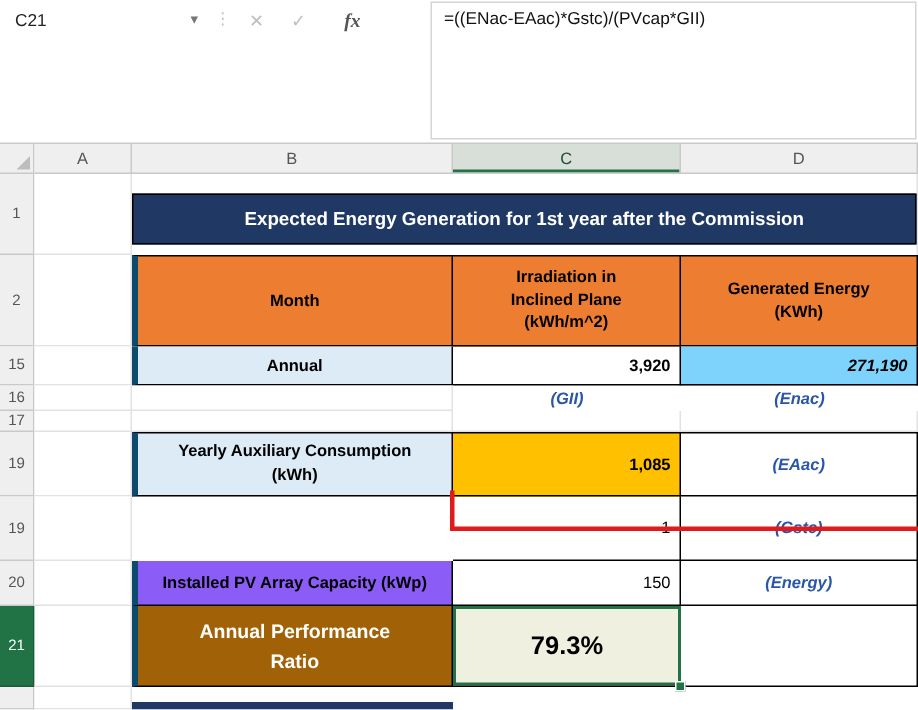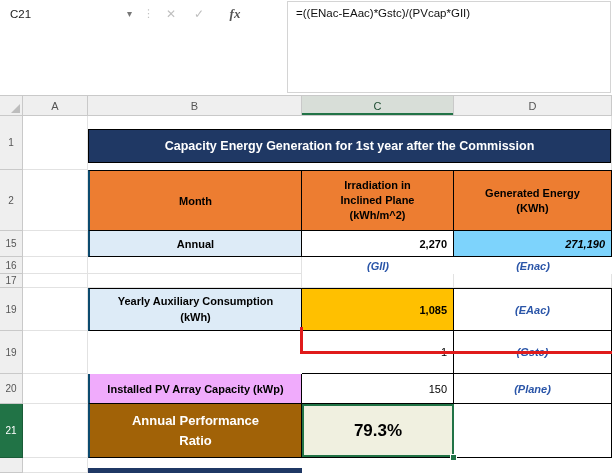--- a/index.html
+++ b/index.html
@@ -26,27 +26,27 @@
   .chead { background: #EFEFEF; border-right: 1px solid #C9C9C9; border-bottom: 1px solid #C9C9C9; color: #555; font-size: 11px; }
   .rhead { background: #EFEFEF; border-right: 1px solid #C9C9C9; border-bottom: 1px solid #C9C9C9; color: #555; font-size: 10px; }
   .selcol { background: #D8DED8; box-shadow: inset 0 -2px 0 #217346; color: #1E4D33; }
   .selrow { background: #217346; color: #fff; border-color: #1A5C38; }
   .corner { position: relative; }
   .tri { position: absolute; right: 2px; bottom: 2px; width: 0; height: 0; border-left: 9px solid transparent; border-bottom: 9px solid #BDBDBD; }
   .gl { border-right: 1px solid #E2E2E2; border-bottom: 1px solid #E2E2E2; background: #fff; }
 
   
   .bt { border-top: 1px solid #000; } .bb { border-bottom: 1px solid #000; }
-  .bl { border-left: 2px solid #0c4a6e; } .br { border-right: 1px solid #000; }
+  .bl { border-left: 4px solid #0c4a6e; } .br { border-right: 1px solid #000; }
 
   
   .orange { background: #ED7D31; }
   .blue   { background: #DDEBF7; }
   .tan    { background: #C9BE78; }
-  .green  { background: #f0abfc; }
+  .green  { background: #8b5cf6; }
   .amber  { background: #FFC000; }
   .yellow { background: #7dd3fc; }
   .navy2  { background: #a16207; }
 
   .bold { font-weight: bold; }
   .italic { font-style: italic; }
   .num { justify-content: flex-end; padding-right: 6px; }
   .tag { color: #2A55A8; font-weight: bold; font-style: italic; font-size: 11px; }
   .w100 { display: inline-block; width: 104px; line-height: 1.35; }
   .w110 { display: inline-block; width: 118px; line-height: 1.35; }
@@ -114,34 +114,34 @@
     <div class="cell gl" style="grid-area:5/2"></div>
     <div class="cell gl" style="grid-area:6/2"></div>
     <div class="cell gl" style="grid-area:7/2"></div>
     <div class="cell gl" style="grid-area:8/2"></div>
     <div class="cell gl" style="grid-area:9/2"></div>
     <div class="cell gl" style="grid-area:10/2"></div>
     <div class="cell gl" style="grid-area:11/2"></div>
 
     <div class="cell titlewrap" style="grid-area:2/3/3/6">
       <div class="titlebar">
-        <span>Capacity Energy Generation for 1st year after the Commission</span>
+        <span>Expected Energy Generation for 1st year after the Commission</span>
       </div>
     </div>
 
     <div class="cell orange bold bt bl br bb" style="grid-area:3/3">Month</div>
     <div class="cell orange bold bt br bb" style="grid-area:3/4">
       <span class="w100">Irradiation in Inclined Plane (kWh/m^2)</span>
     </div>
     <div class="cell blue bold bl br bb" style="grid-area:4/3">Annual</div>
 
     <div class="cell orange bold bt br bb" style="grid-area:3/5">
       <span class="w110">Generated Energy (KWh)</span>
     </div>
-    <div class="cell num bold br bb" style="grid-area:4/4">2,270</div>
+    <div class="cell num bold br bb" style="grid-area:4/4">3,920</div>
     <div class="cell yellow num bold italic br bb" style="grid-area:4/5">271,190</div>
 
     <div class="cell gl" style="grid-area:5/3"></div>
     <div class="cell tag" style="grid-area:5/4">(GII)</div>
     <div class="cell tag" style="grid-area:5/5">(Enac)</div>
 
     <div class="cell gl" style="grid-area:6/3"></div>
     <div class="cell gl" style="grid-area:6/4"></div>
     <div class="cell gl" style="grid-area:6/5"></div>
 
@@ -149,21 +149,21 @@
       <span class="w180">Yearly Auxiliary Consumption (kWh)</span>
     </div>
     <div class="cell amber num bold bt br bb" style="grid-area:7/4">1,085</div>
     <div class="cell tag bt br bb" style="grid-area:7/5">(EAac)</div>
 
     <div class="cell num br bb" style="grid-area:8/4">1</div>
     <div class="cell tag br bb" style="grid-area:8/5">(Gstc)</div>
 
     <div class="cell green bold bl br bb" style="grid-area:9/3">Installed PV Array Capacity (kWp)</div>
     <div class="cell num br bb" style="grid-area:9/4">150</div>
-    <div class="cell tag br bb" style="grid-area:9/5">(Plane)</div>
+    <div class="cell tag br bb" style="grid-area:9/5">(Energy)</div>
 
     <div class="cell navy2 bl br bb" style="grid-area:10/3">
       <span class="w150 aprlabel">Annual Performance Ratio</span>
     </div>
     <div class="cell aprval bb" style="grid-area:10/4">79.3%</div>
     <div class="cell br bb" style="grid-area:10/5"></div>
 
     <div class="cell b22" style="grid-area:11/3">
       <div class="navy-strip"></div>
     </div>

